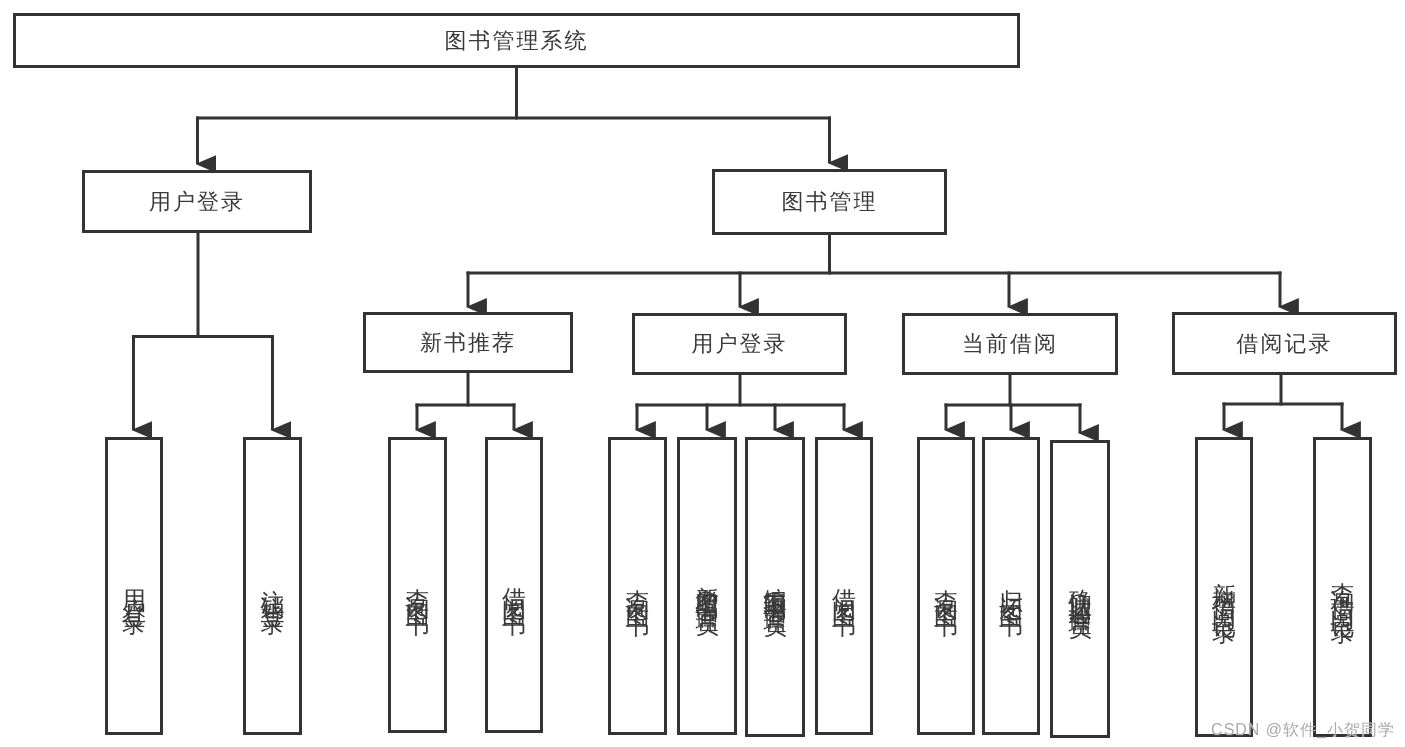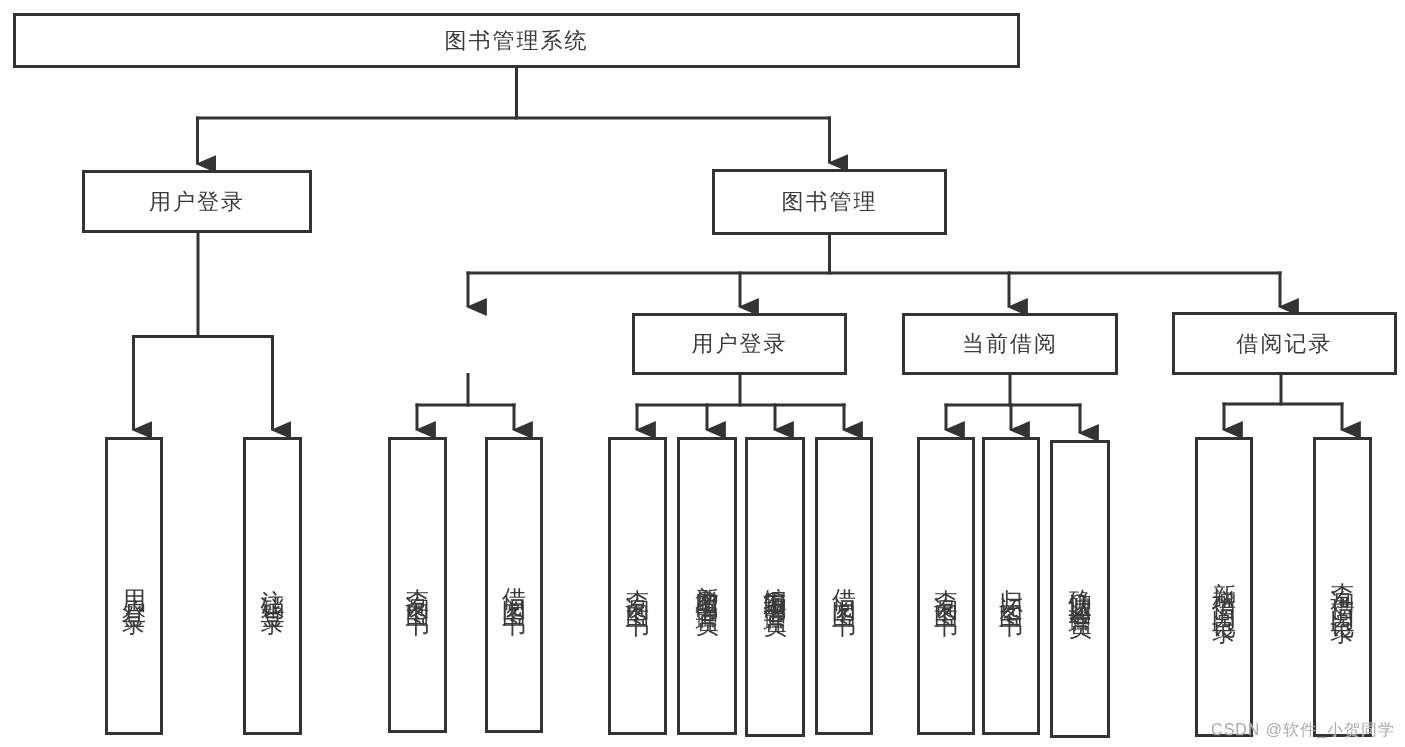--- a/index.html
+++ b/index.html
@@ -101,20 +101,21 @@
       <line x1="1224" y1="402.5" x2="1224" y2="430" marker-end="url(#arrow)"></line>
       <line x1="1342" y1="402.5" x2="1342" y2="430" marker-end="url(#arrow)"></line>
     </g>
   </svg>
 
   <div class="hbox" style="left:13px;top:13px;width:1007px;height:55px;">图书管理系统</div>
 
   <div class="hbox" style="left:82px;top:170px;width:230px;height:63px;">用户登录</div>
   <div class="hbox" style="left:712px;top:169px;width:235px;height:66px;">图书管理</div>
 
+  <div class="hbox" style="left:363px;top:312px;width:210px;height:61px;">新书推荐</div>
   <div class="hbox" style="left:632px;top:313px;width:215px;height:62px;">用户登录</div>
   <div class="hbox" style="left:902px;top:313px;width:216px;height:62px;">当前借阅</div>
   <div class="hbox" style="left:1172px;top:312px;width:225px;height:63px;">借阅记录</div>
 
   <div class="vbox" style="left:105px;top:437px;width:58px;height:298px;">
     <span class="vtext">用户登录</span>
   </div>
   <div class="vbox" style="left:243px;top:437px;width:59px;height:298px;">
     <span class="vtext">注销登录</span>
   </div>

